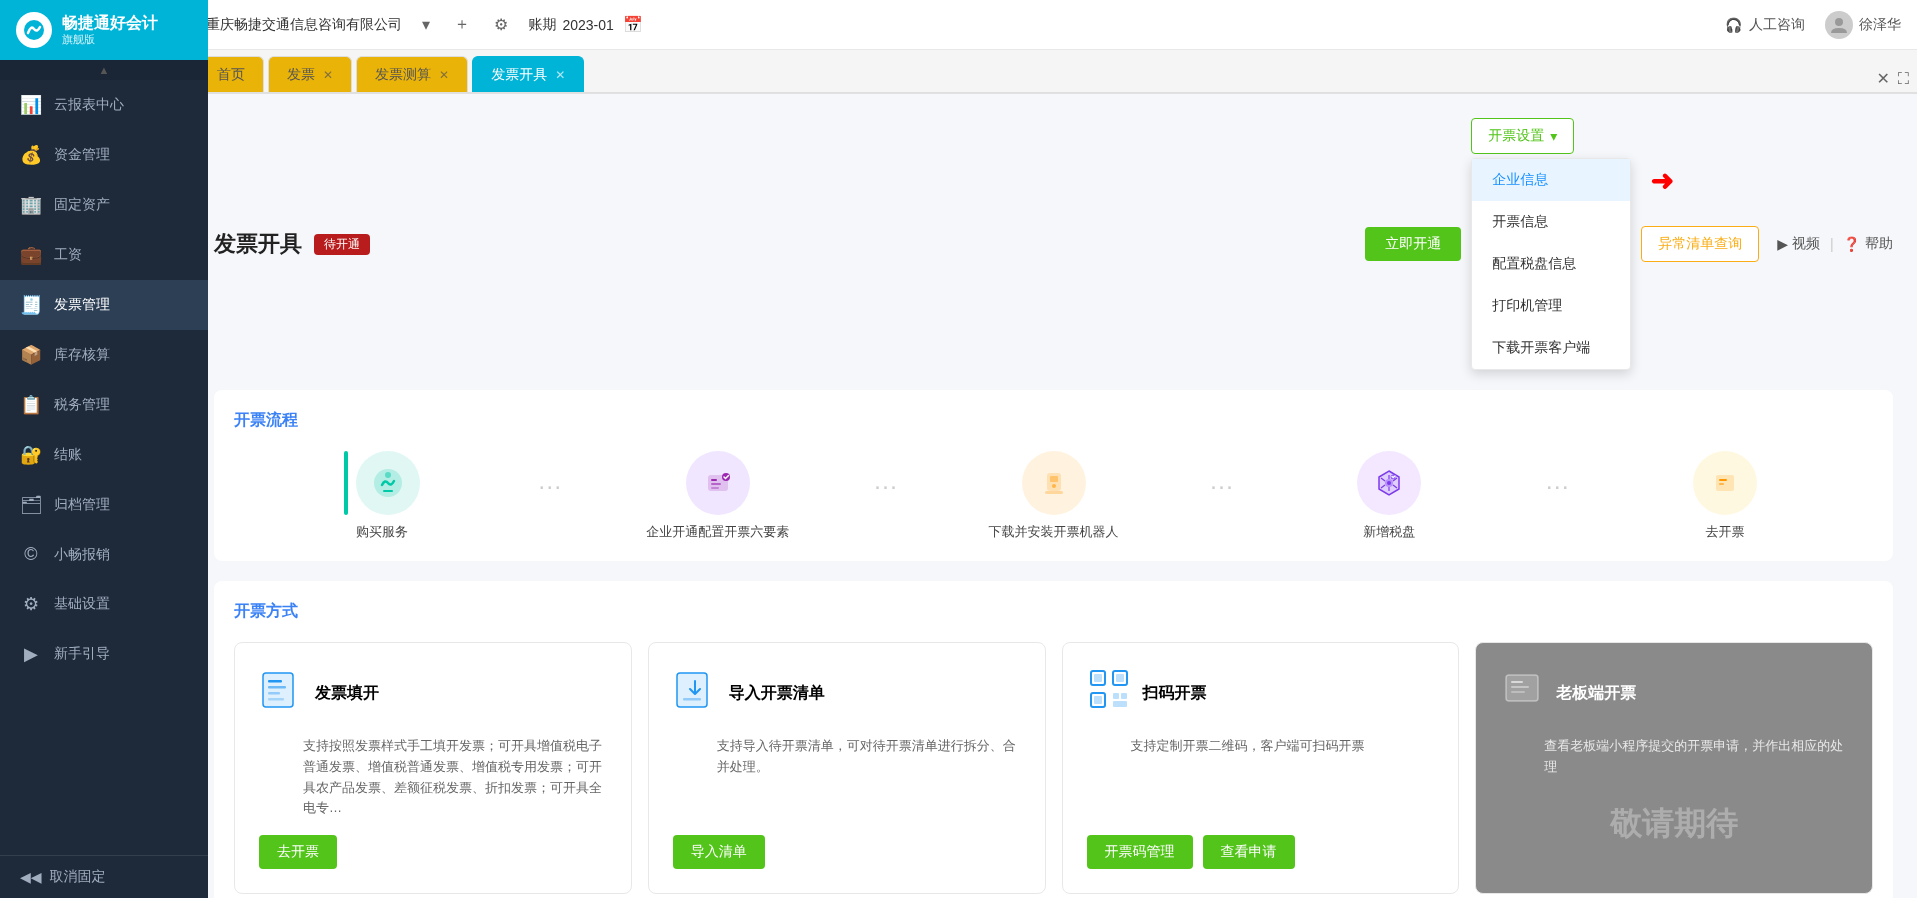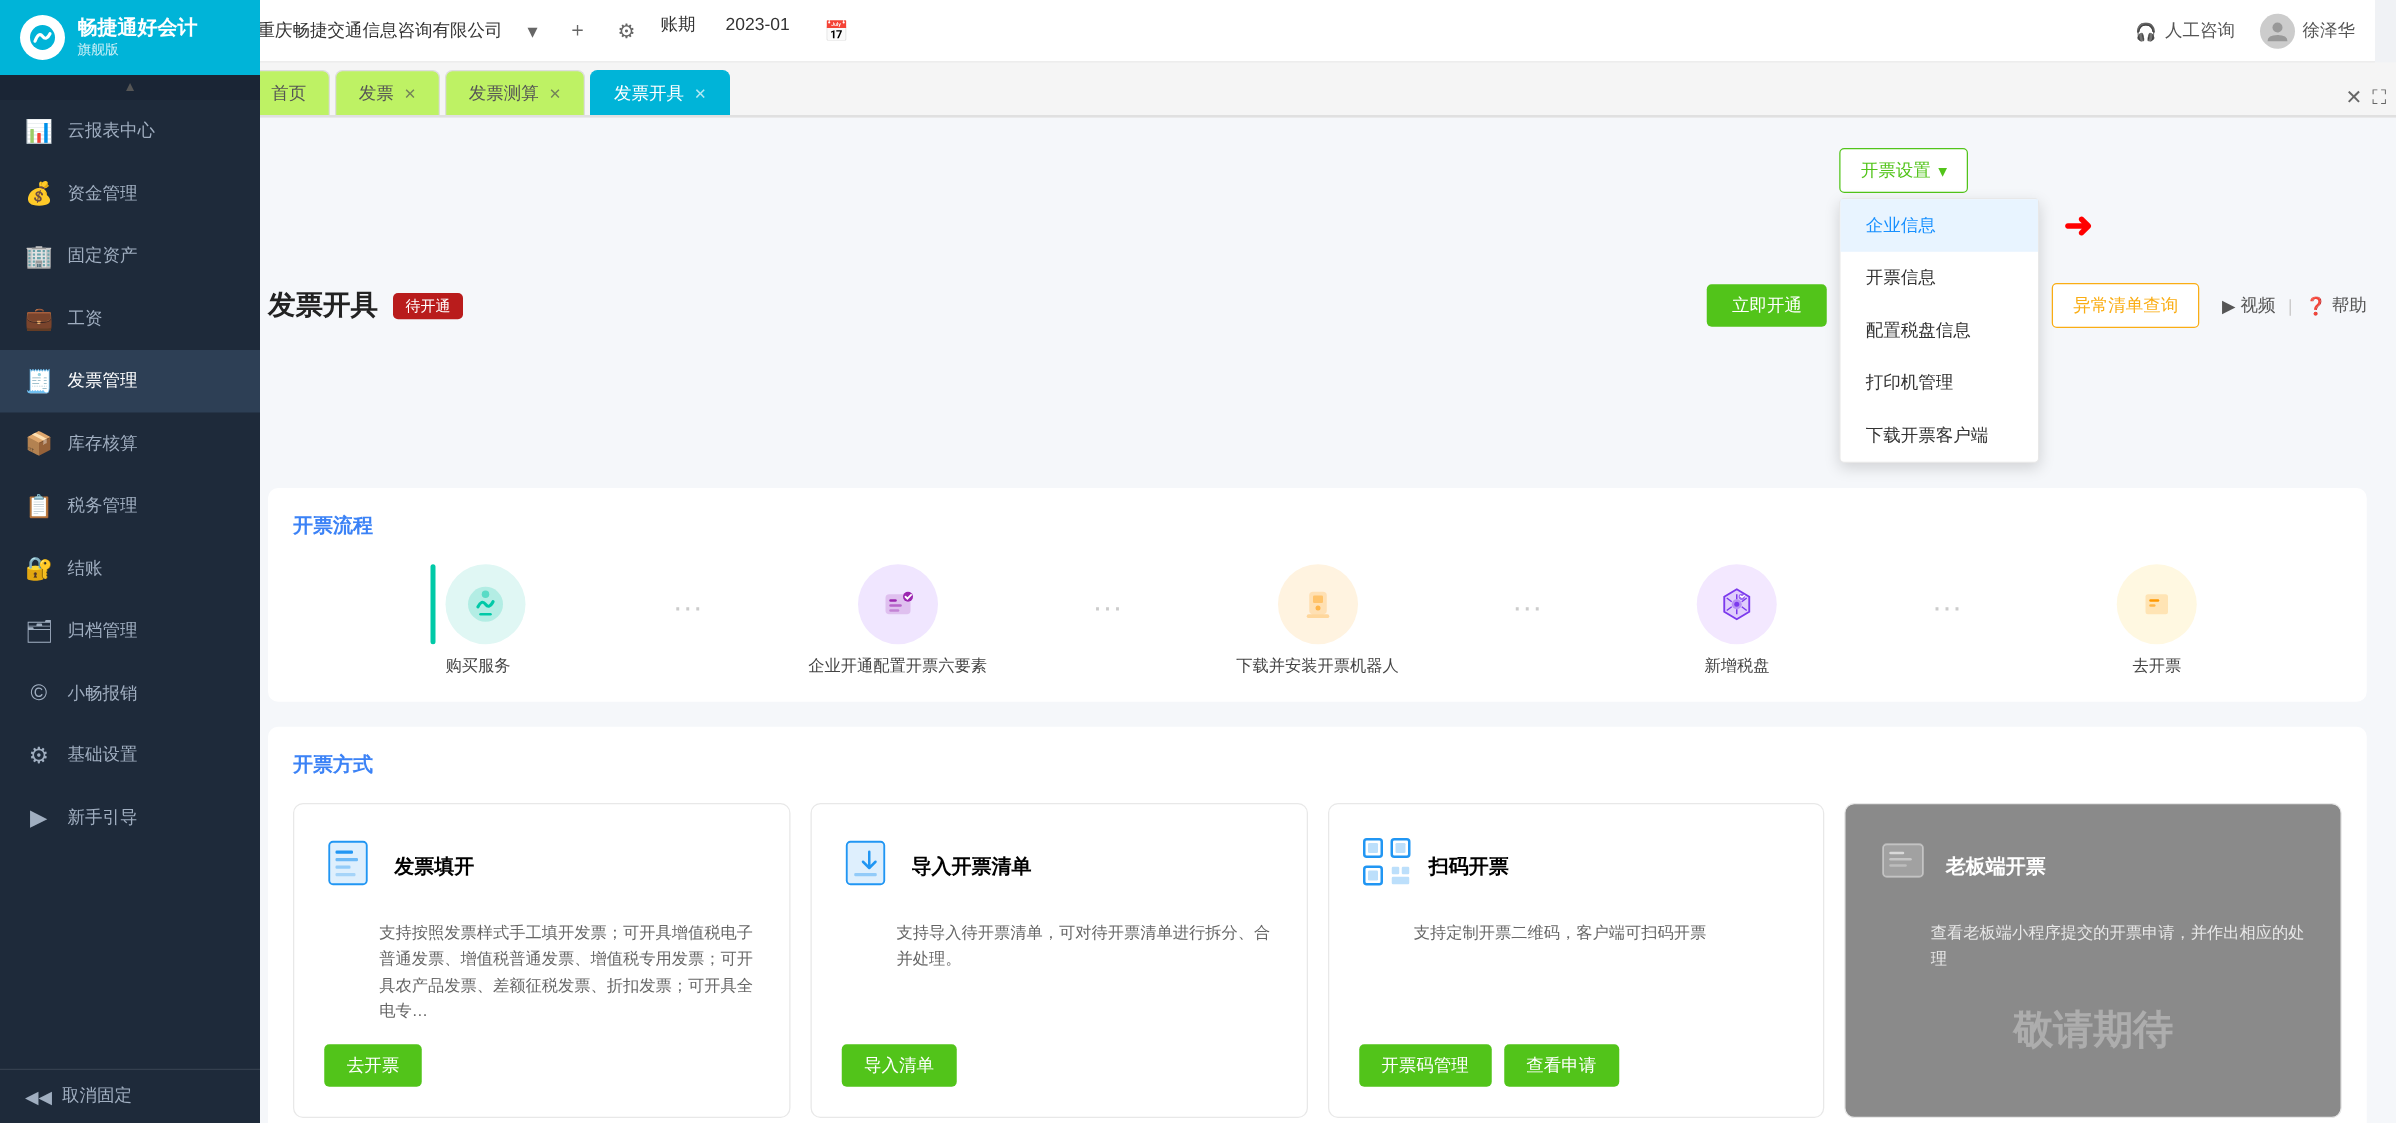--- a/index.html
+++ b/index.html
@@ -31,43 +31,43 @@
     .sidebar-item.active { background: #2d3f55; color: #fff; }
     .sidebar-item-icon { font-size: 18px; width: 22px; text-align: center; }
     .sidebar-item-label { font-size: 14px; text-align: right; }
     .sidebar-bottom {
       padding: 12px 20px; color: #a0aec0; cursor: pointer;
       display: flex; align-items: center; gap: 8px; border-top: 1px solid rgba(255,255,255,0.1);
     }
 
     
     .topbar {
-      position: fixed; left: 190px; top: 0; right: 17px; height: 50px;
+      position: fixed; left: 190px; top: 0; right: 0; height: 50px;
       background: #fff; border-bottom: 1px solid #e8e8e8;
       display: flex; align-items: center; padding: 0 16px; gap: 16px;
       z-index: 90;
     }
     .company-name { font-size: 14px; color: #333; font-weight: 500; }
     .topbar-btn {
       background: none; border: none; cursor: pointer; color: #666; font-size: 16px; padding: 4px;
     }
-    .period { font-size: 14px; color: #333; display: flex; gap: 24px; }
+    .period { font-size: 14px; color: #333; display: flex; align-items: center; gap: 6px; }
     .topbar-right { margin-left: auto; display: flex; align-items: center; gap: 20px; }
     .topbar-right-item { display: flex; align-items: center; gap: 6px; color: #555; cursor: pointer; font-size: 14px; }
     .avatar-circle { width: 28px; height: 28px; border-radius: 50%; background: #ccc; display: flex; align-items: center; justify-content: center; font-size: 12px; }
 
     
     .tabs-bar {
       position: fixed; left: 190px; top: 50px; right: 0; height: 44px;
       background: #f5f5f5; display: flex; align-items: flex-end;
       border-bottom: 2px solid #e0e0e0; z-index: 80; padding: 0 8px;
     }
     .tab {
       padding: 8px 18px; cursor: pointer; font-size: 14px; color: #555;
-      background: #bef264; border-radius: 6px 6px 0 0; margin-right: 4px;
+      background: #eab308; border-radius: 6px 6px 0 0; margin-right: 4px;
       display: flex; align-items: center; gap: 8px; height: 36px;
       border: 1px solid #ddd; border-bottom: none;
     }
     .tab.active { background: #00b4d8; color: #fff; border-color: #00b4d8; }
     .tab-close { font-size: 12px; color: currentColor; opacity: 0.7; }
     .tabs-right-btns { margin-left: auto; display: flex; align-items: center; gap: 8px; padding-bottom: 4px; }
     .tab-action-btn { background: none; border: none; cursor: pointer; color: #666; font-size: 16px; }
 
     
     .main-content {

